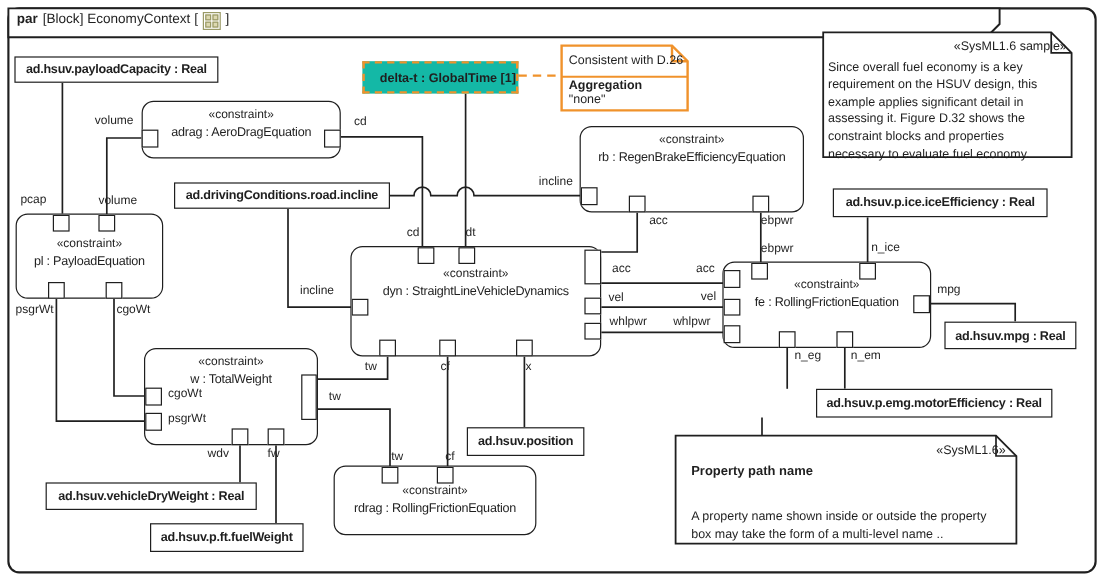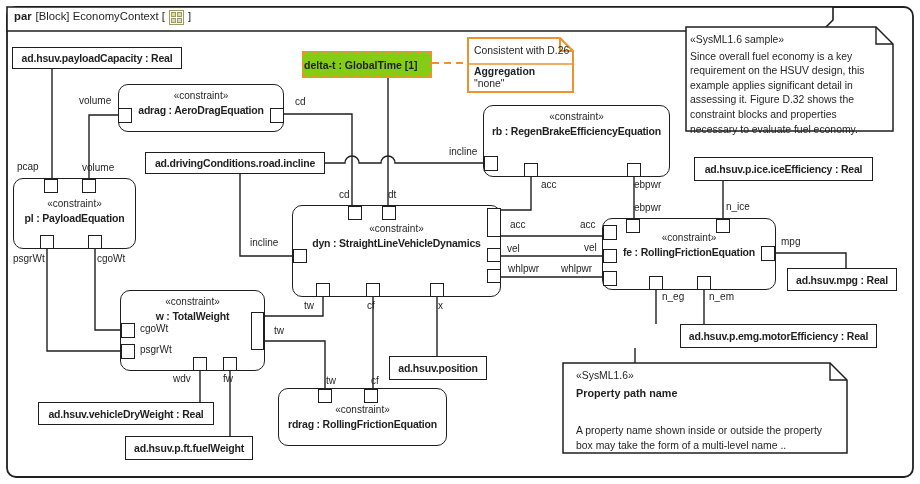--- a/index.html
+++ b/index.html
@@ -5,29 +5,29 @@
   html,body{margin:0;padding:0;background:#fff}
   .canvas{position:relative;width:920px;height:484px;background:#fff;
           font-family:"Liberation Sans",sans-serif;color:#1f1f1f;overflow:hidden}
   .layer{position:absolute;left:0;top:0;z-index:0}
   .prop{position:absolute;background:#fff;border:1.5px solid #1f1f1f;display:flex;
         align-items:center;justify-content:center;font-weight:bold;font-size:10.5px;
         letter-spacing:-0.2px;white-space:nowrap;z-index:2;box-sizing:border-box}
   .cblock{position:absolute;background:#fff;border:1.5px solid #1f1f1f;border-radius:10px;
         display:flex;flex-direction:column;align-items:center;z-index:1;box-sizing:border-box}
   .stereo{font-size:10px;line-height:14px}
-  .cname{font-weight:bold;font-size:10.5px;letter-spacing:-0.2px;white-space:nowrap;line-height:14px}
+  .cname{font-weight:normal;font-size:10.5px;letter-spacing:-0.2px;white-space:nowrap;line-height:14px}
   .port{position:absolute;width:14px;height:14px;background:#fff;border:1.4px solid #1f1f1f;
         z-index:3;box-sizing:border-box}
   .plbl{position:absolute;font-size:10px;z-index:4;white-space:nowrap}
-  .deltat{position:absolute;left:302px;top:51px;width:130px;height:27px;background:#84cc16;
-        border:2px dashed #f0922b;display:flex;align-items:center;justify-content:flex-start;
+  .deltat{position:absolute;left:302px;top:51px;width:130px;height:27px;background:#14b8a6;
+        border:2px dashed #f0922b;display:flex;align-items:center;justify-content:flex-end;
         font-weight:bold;font-size:10.5px;z-index:2;box-sizing:border-box}
   .notetext{position:absolute;z-index:2;font-size:10.4px;line-height:14.6px}
-  .notetext .nstereo{display:block;text-align:left;margin-bottom:2px}
+  .notetext .nstereo{display:block;text-align:right;margin-bottom:2px}
   .ntitle{font-weight:bold;font-size:10.8px}
   .tabtext{position:absolute;left:14px;top:10px;height:18px;font-size:11.3px;display:flex;
         align-items:flex-start;gap:4px;z-index:2;white-space:nowrap}
   .tabtext b{font-weight:bold}
   .dicon{display:inline-grid;grid-template-columns:5px 5px;grid-auto-rows:5px;gap:1px;
         padding:1px;border:1px solid #9a9a66;background:#fff}
   .dicon i{background:#ddd8b0;border:1px solid #9a9a66;box-sizing:border-box}
   .aggrow{position:absolute;z-index:2;font-size:10.4px;white-space:nowrap}
 </style>
 </head>

